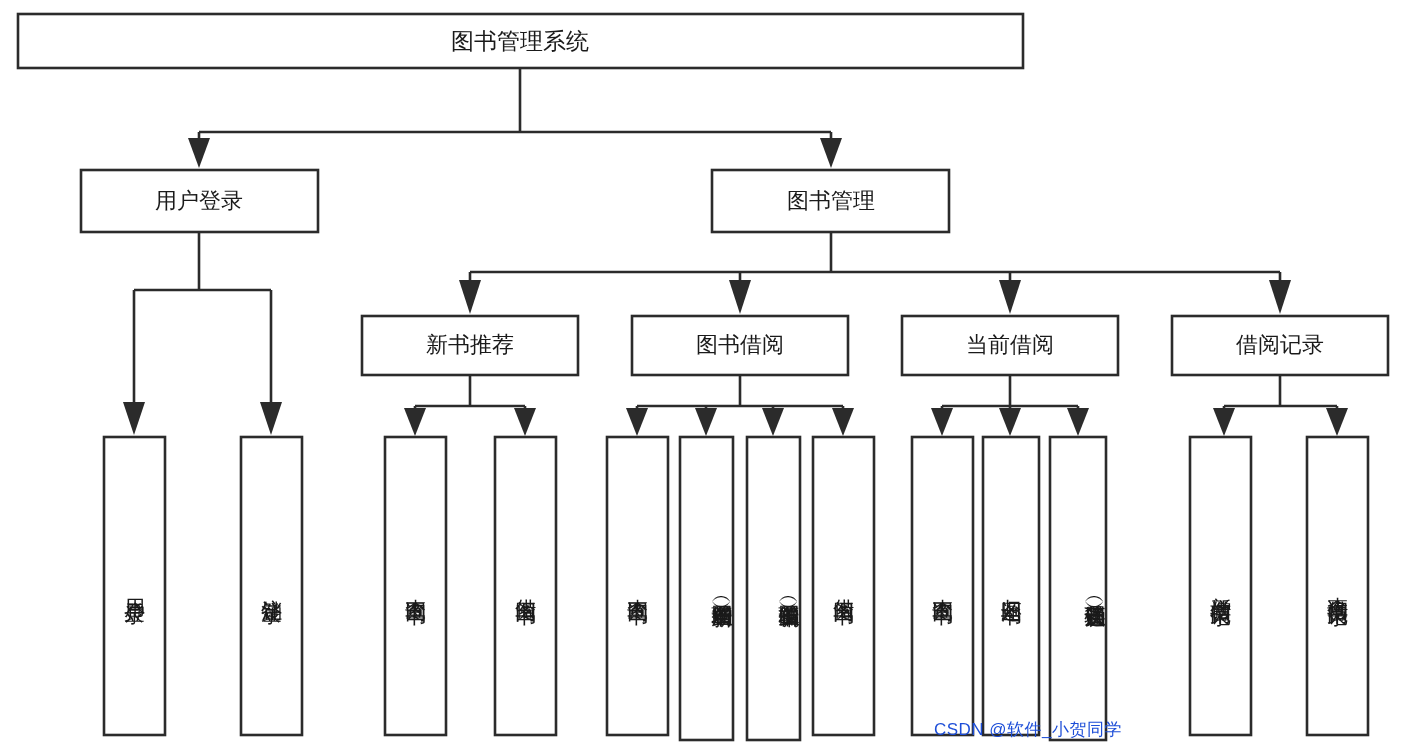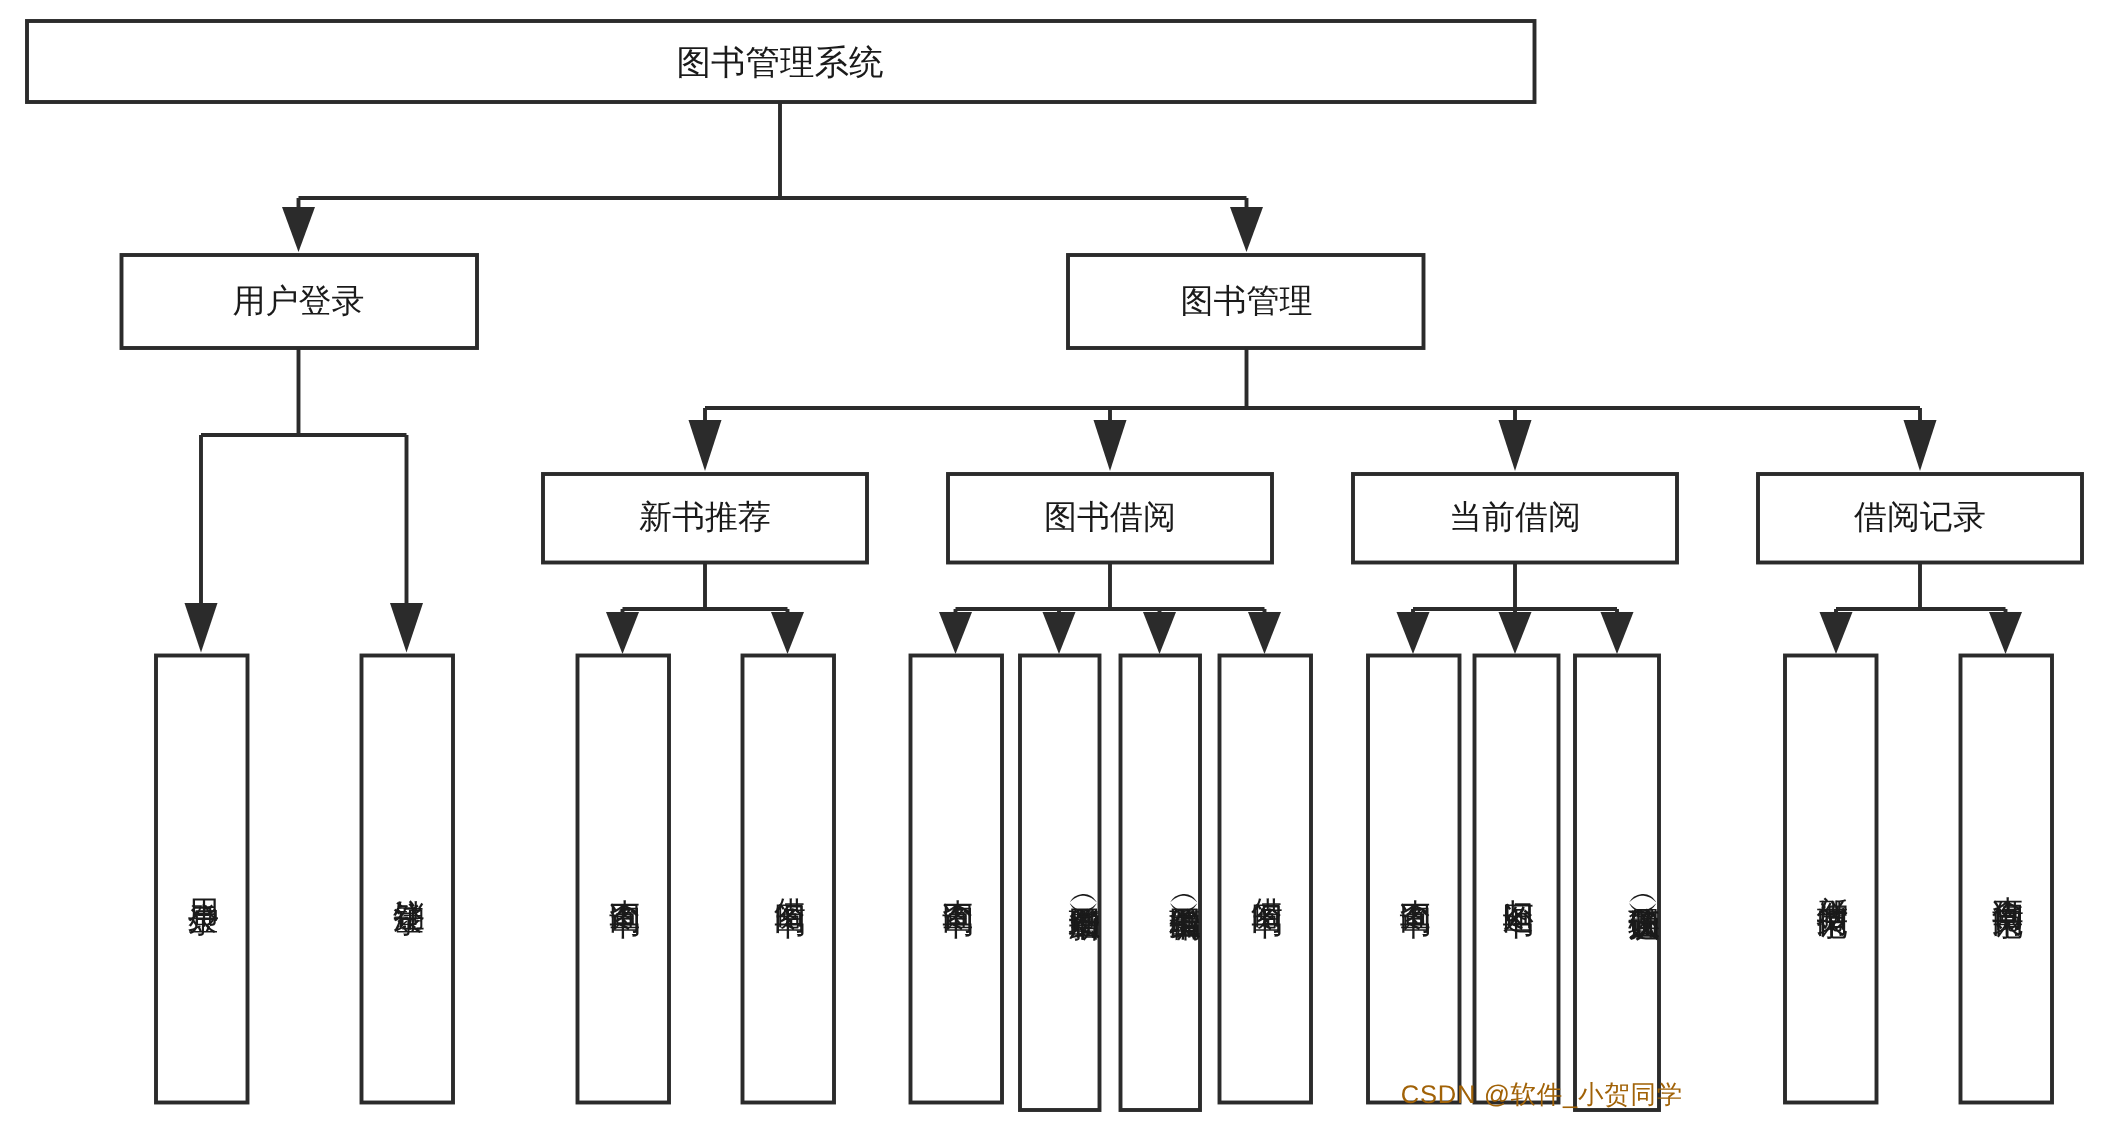--- a/index.html
+++ b/index.html
@@ -69,21 +69,21 @@
     align-items: center;
     justify-content: center;
     pointer-events: none;
   }
   .watermark {
     position: absolute;
     right: 8px;
     bottom: 6px;
     font-family: "Liberation Sans", "DejaVu Sans", sans-serif;
     font-size: 17px;
-    color: #a16207;
+    color: #1d4ed8;
     letter-spacing: 0.5px;
     white-space: nowrap;
   }
 </style>
 </head>
 <body>
 
 <div id="diagram-root">
 
   <svg id="diagram-svg" viewBox="0 0 1405 747">

